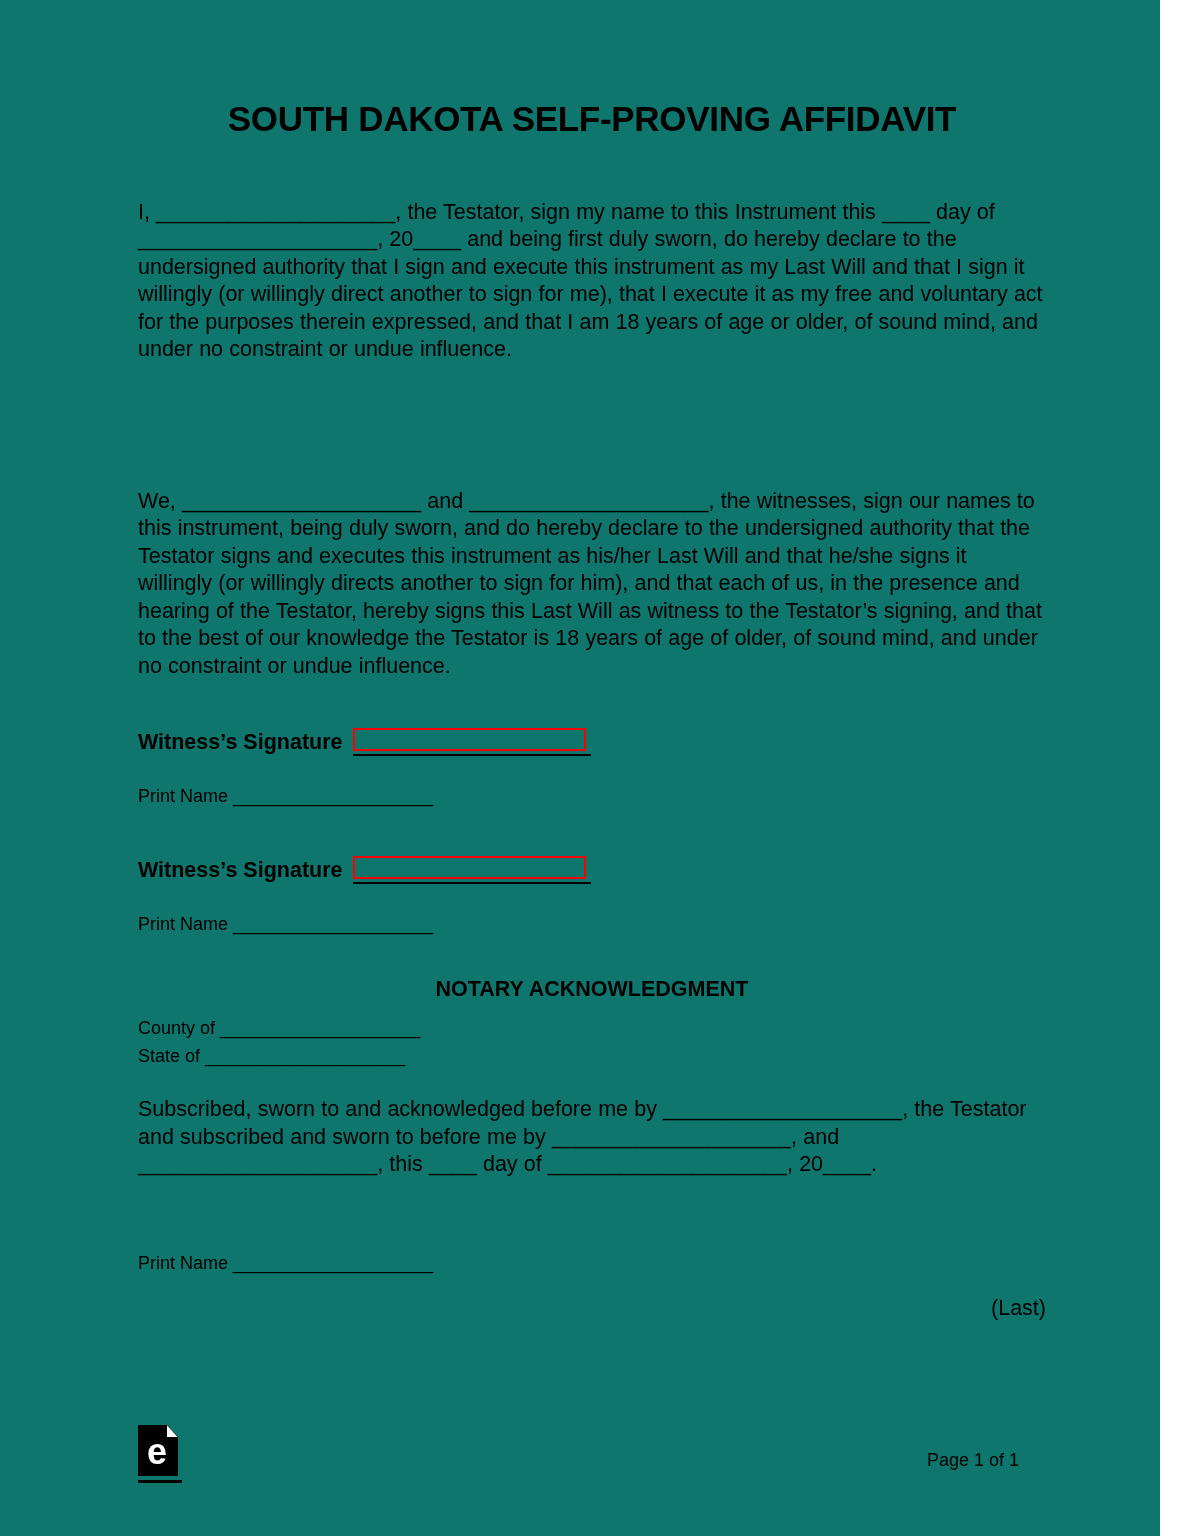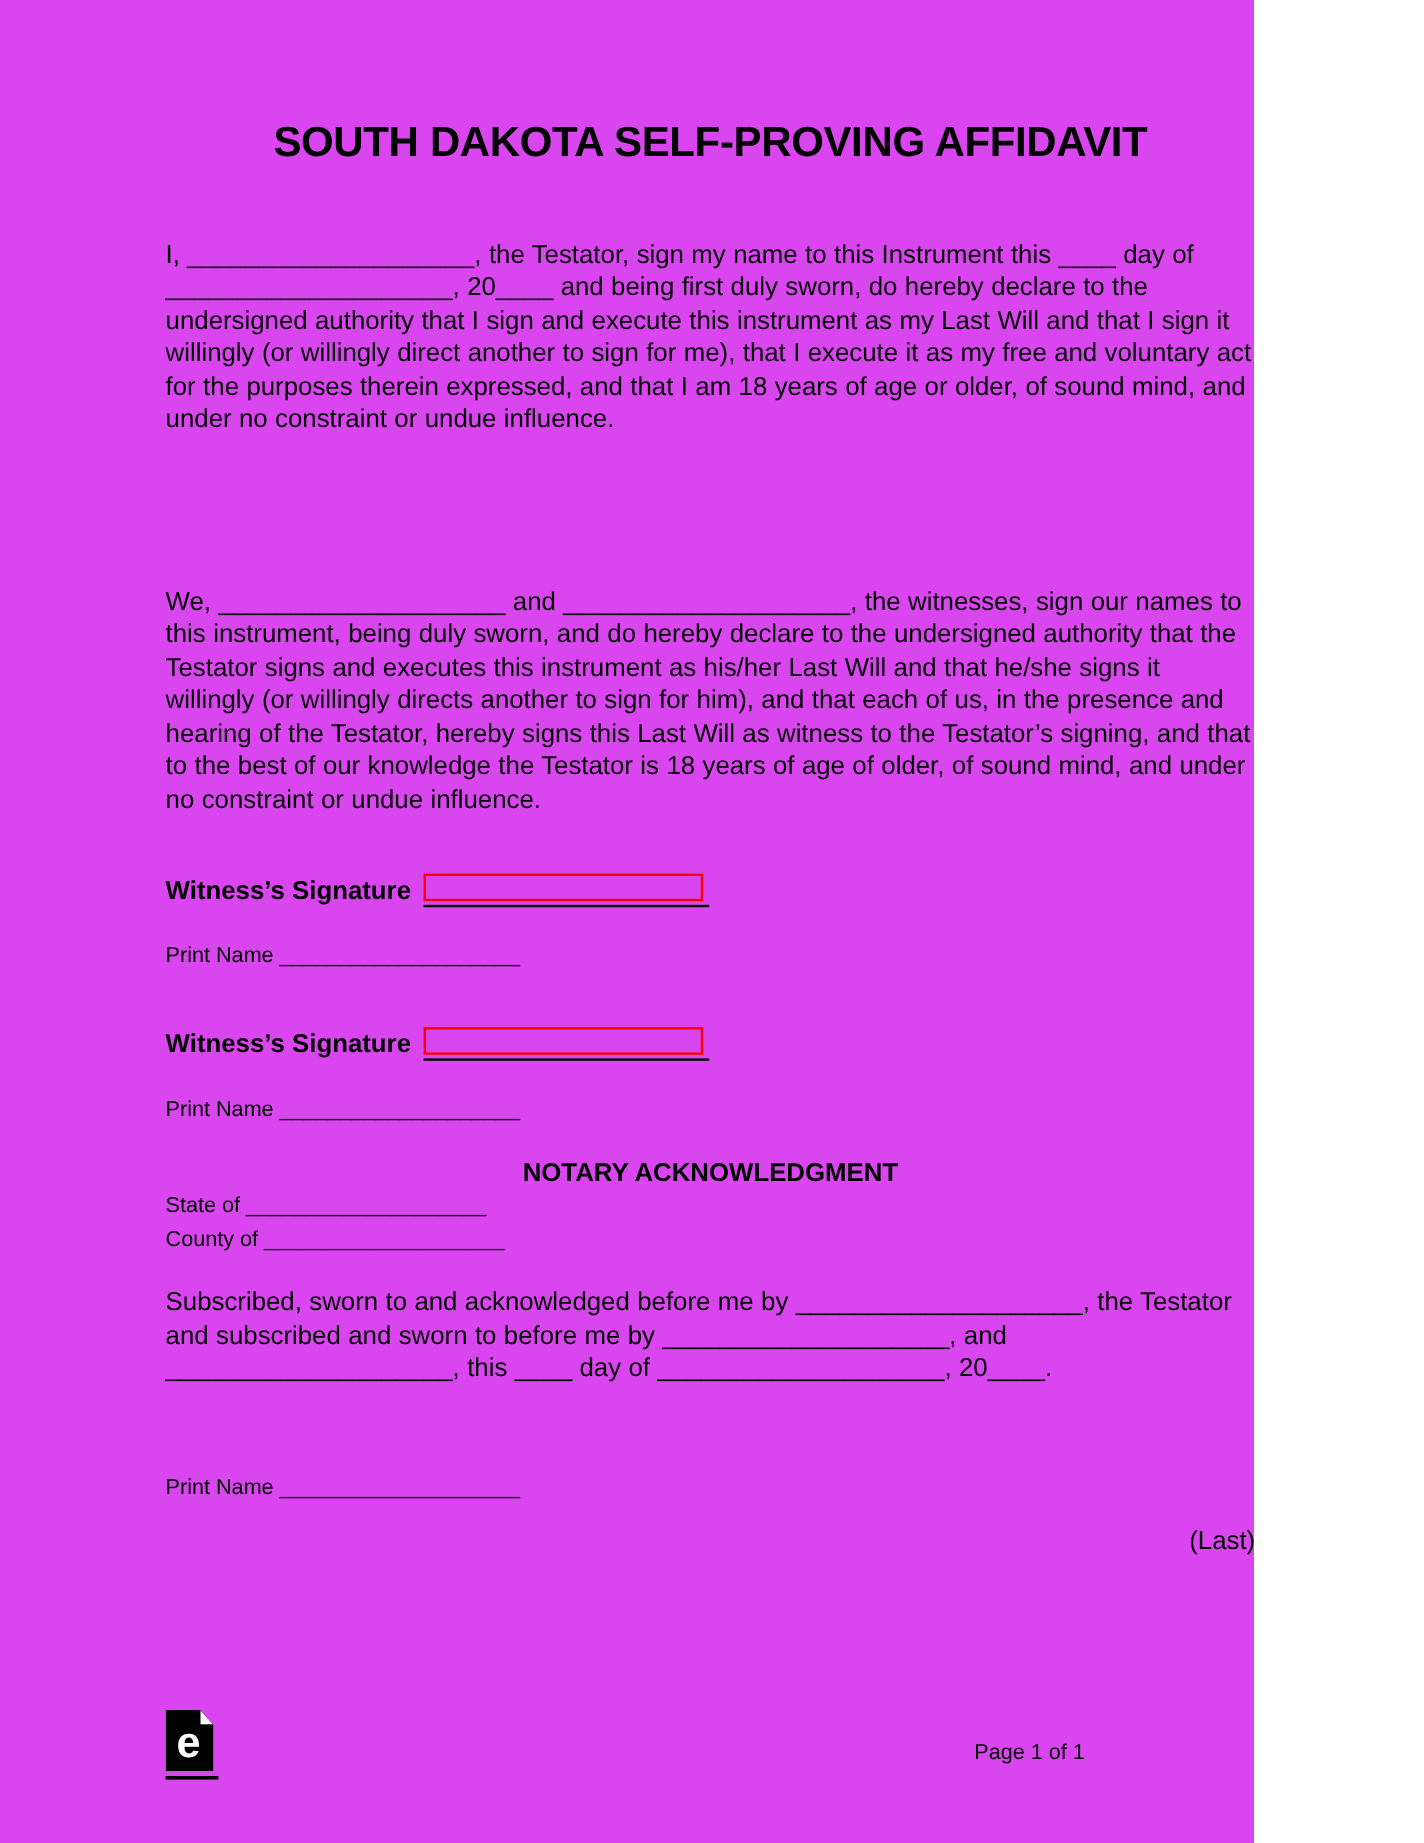--- a/index.html
+++ b/index.html
@@ -11,23 +11,23 @@
     width: 1187px;
     height: 1536px;
     font-family: "Liberation Sans", sans-serif;
     color: #000000;
     position: relative;
     overflow: hidden;
   }
   .page {
     position: absolute;
     left: 0; top: 0;
-    width: 1045px;
+    width: 1160px;
     height: 1536px;
-    background: #d946ef;
+    background: #0f766e;
   }
   .content {
     position: absolute;
     left: 138px;
     top: 0;
     width: 908px;
   }
 
   
   .doc-title {
@@ -88,21 +88,21 @@
     line-height: 27.5px;
     white-space: pre;
   }
 
   
   .section-heading {
     text-align: center;
     font-size: 21.5px;
     font-weight: bold;
     line-height: 27px;
-    margin: 0;
+    margin: 12px;
   }
 
   
   .seal {
     font-size: 21.5px;
     line-height: 27px;
     text-align: right;
     padding-right: 0px;
   }
 
@@ -208,23 +208,23 @@
     </div>
 
     <div style="height:27px"></div>
 
     <div class="print-row">Print Name ____________________</div>
 
     <div style="height:26px"></div>
 
     <div class="section-heading">NOTARY ACKNOWLEDGMENT</div>
 
+    <div class="print-row">County of ____________________</div>
+
     <div class="print-row">State of ____________________</div>
-
-    <div class="print-row">County of ____________________</div>
 
     <div style="height:26px"></div>
 
     <p class="para">Subscribed, sworn to and acknowledged before me by ____________________, the Testator and subscribed and sworn to before me by ____________________, and ____________________, this ____ day of ____________________, 20____.</p>
 
     <div style="height:44px"></div>
 
 
     <div style="height:27px"></div>
 

